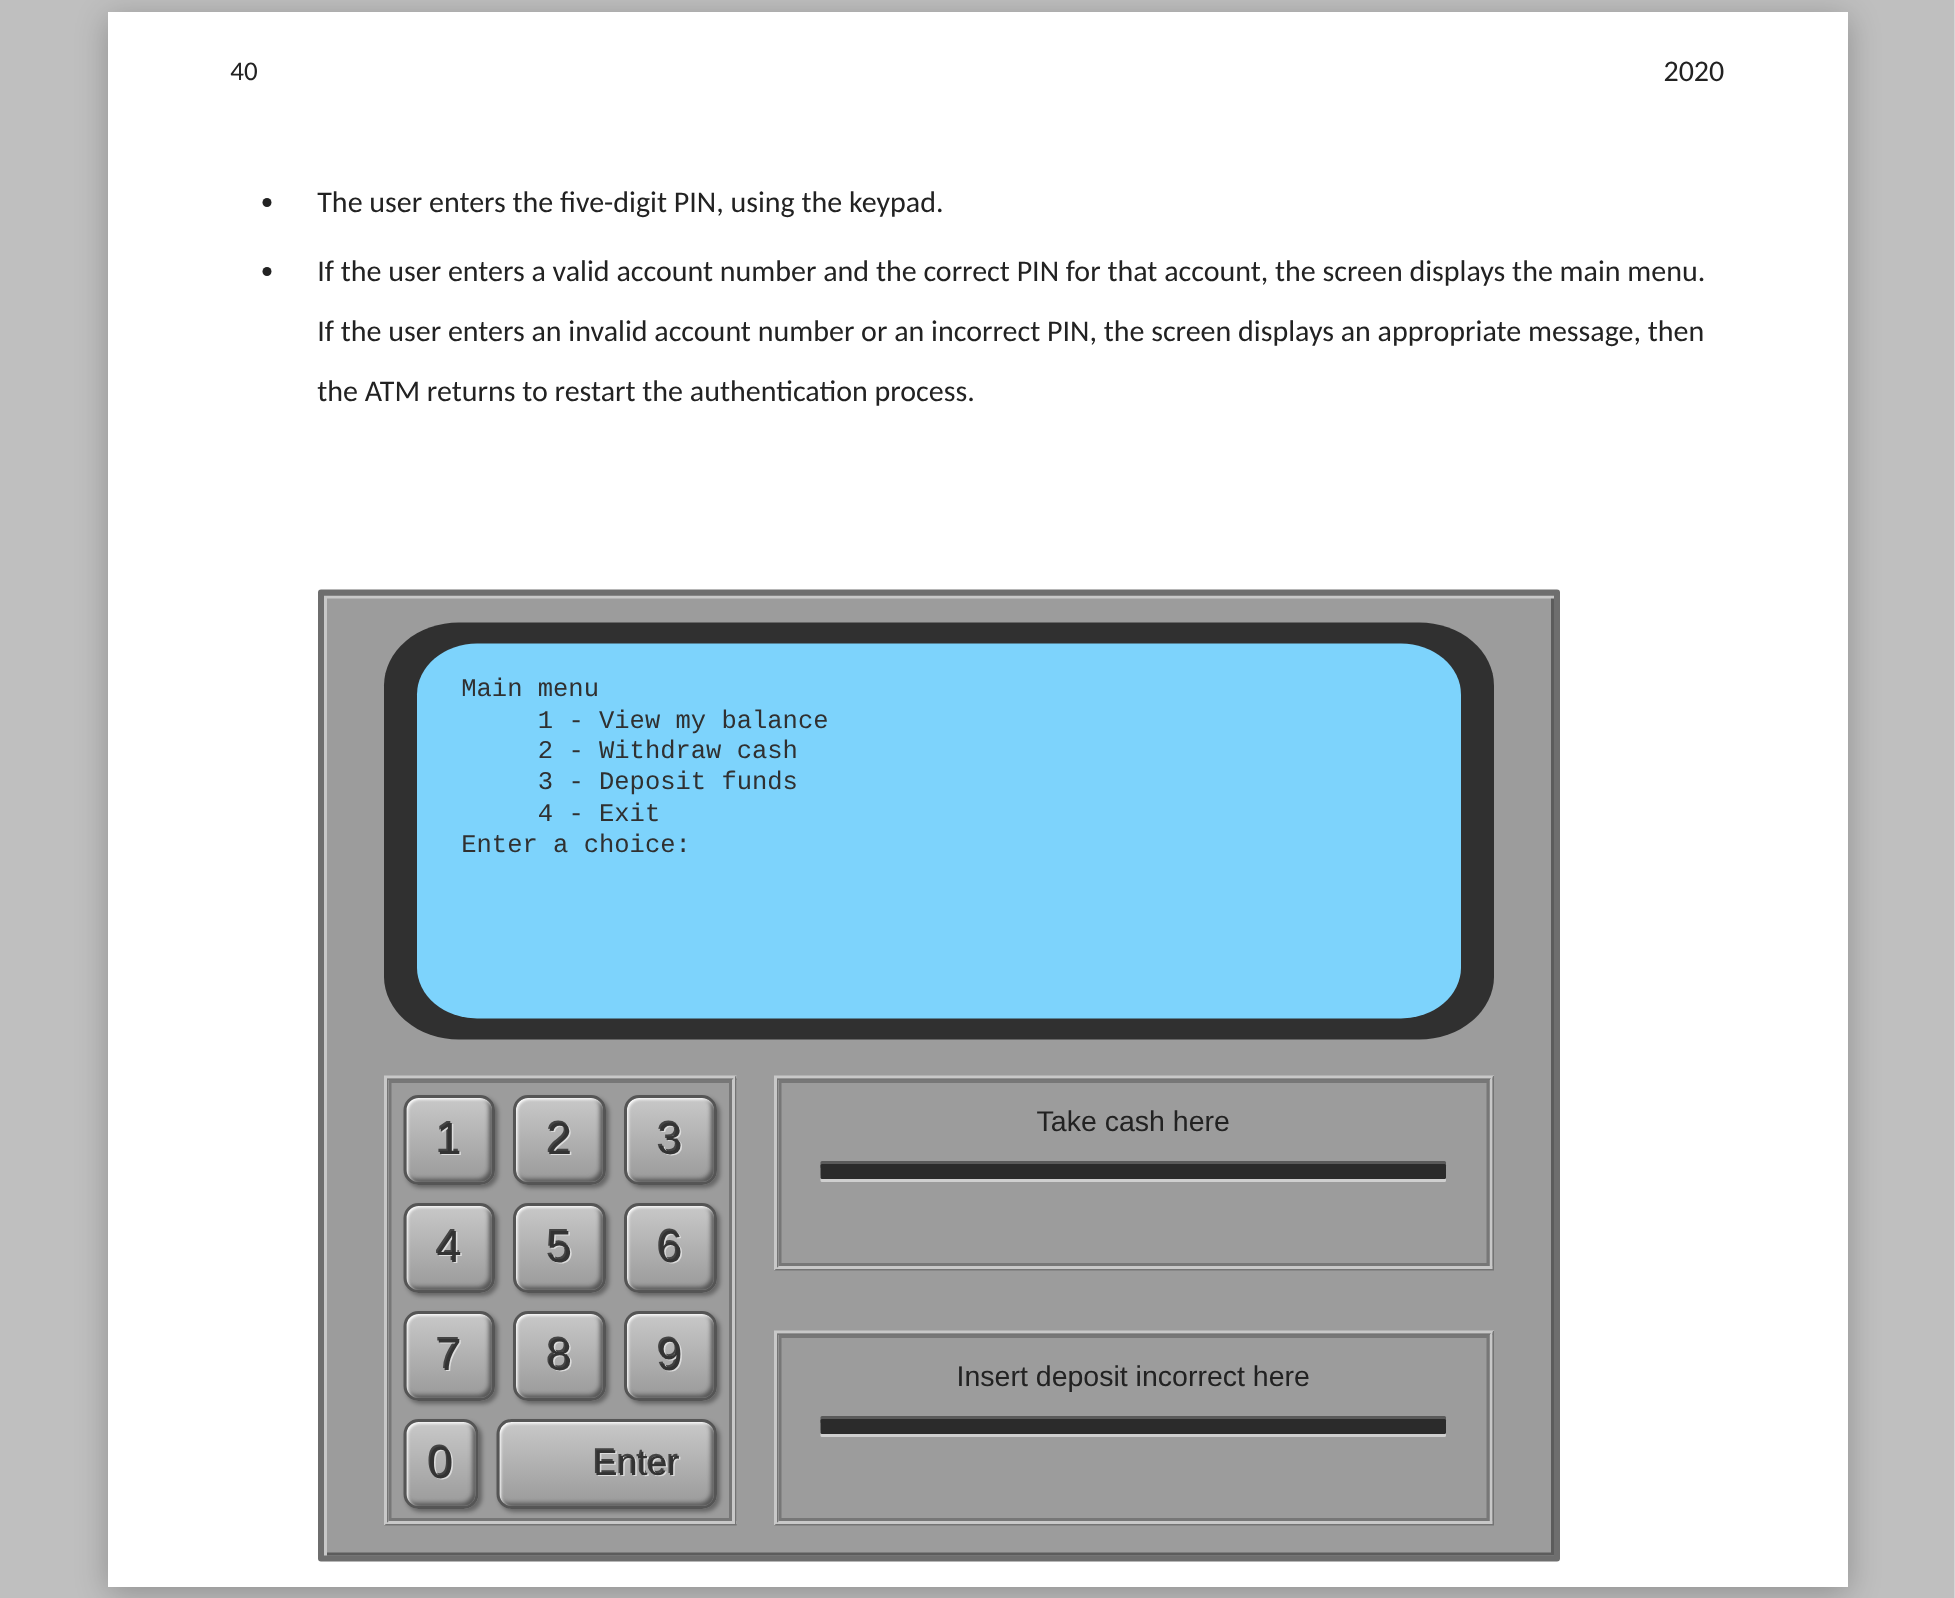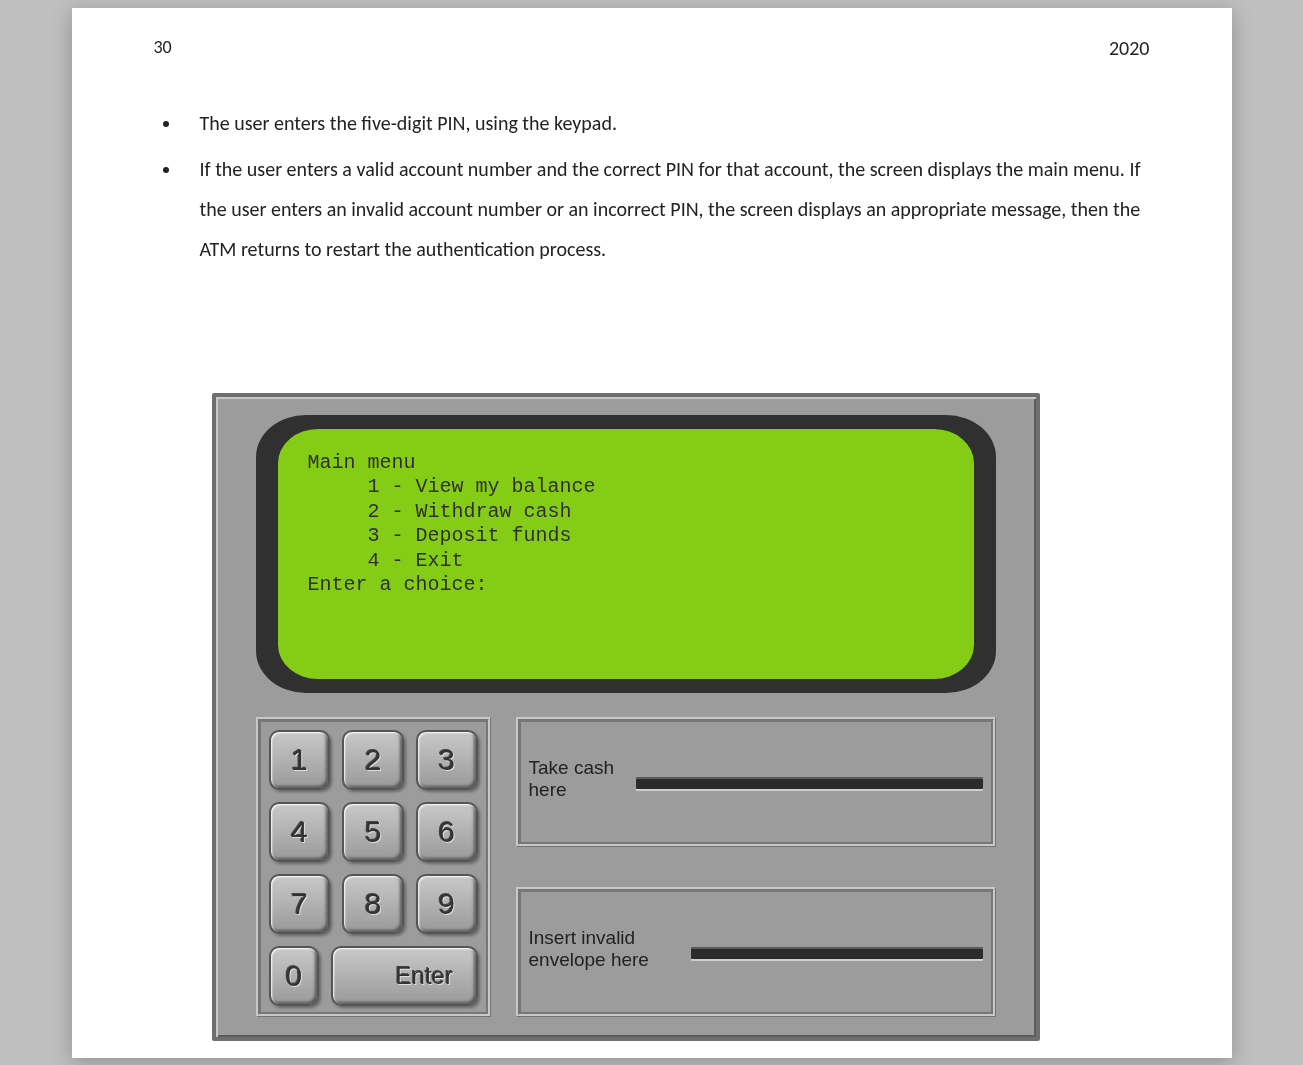--- a/index.html
+++ b/index.html
@@ -37,21 +37,21 @@
     font-size: 20px;
   }
   .body-text {
     position: absolute;
     top: 95px;
     left: 82px;
     right: 82px;
   }
   ul.bullets {
     list-style: disc;
-    margin: 0;
+    margin: 12px;
     padding-left: 28px;
   }
   ul.bullets li {
     font-size: 20px;
     line-height: 2.0;
     padding-left: 18px;
     margin-bottom: 6px;
   }
   
   .atm-outer {
@@ -74,26 +74,26 @@
     right: 40px;
     height: 278px;
     background: #303030;
     border-radius: 50px / 42px;
     padding: 14px 22px;
     box-sizing: border-box;
   }
   .screen {
     width: 100%;
     height: 100%;
-    background: #84cc16;
+    background: #7dd3fc;
     border-radius: 40px / 34px;
     padding: 22px 30px;
     box-sizing: border-box;
     font-family: "Lucida Console", "Courier New", monospace;
-    font-size: 20px;
+    font-size: 17px;
     color: #303030;
     line-height: 1.22;
     white-space: pre;
   }
   .keypad-panel {
     position: absolute;
     left: 40px;
     top: 320px;
     width: 235px;
     height: 300px;
@@ -136,21 +136,21 @@
   }
   .slot-panel {
     position: absolute;
     right: 40px;
     width: 480px;
     background: #9c9c9c;
     border: 3px ridge #c8c8c8;
     box-shadow: inset 0 0 0 2px #777;
     box-sizing: border-box;
     display: flex;
-    flex-direction: row;
+    flex-direction: column;
     align-items: center;
     justify-content: flex-start;
     padding: 12px 10px 8px 10px;
     font-family: Arial, Helvetica, sans-serif;
     font-size: 19px;
     color: #222;
   }
   .slot-cash {
     top: 320px;
     height: 130px;
@@ -170,21 +170,21 @@
     border-radius: 1px;
     box-shadow: 0 2px 0 #cfcfcf, 0 -2px 0 #5a5a5a;
   }
 </style>
 </head>
 <body>
 
 <div class="wrap">
   <div class="page">
 
-    <div class="header-left">30</div>
+    <div class="header-left">40</div>
     <div class="header-right">2020</div>
 
     <div class="body-text">
       <ul class="bullets">
         <li>The user enters the five-digit PIN, using the keypad.</li>
         <li>If the user enters a valid account number and the correct PIN for that account, the screen displays the main menu. If the user enters an invalid account number or an incorrect PIN, the screen displays an appropriate message, then the ATM returns to restart the authentication process.</li>
       </ul>
     </div>
 
     <div class="atm-outer">
@@ -219,20 +219,20 @@
           <div class="key key-wide">Enter</div>
         </div>
       </div>
 
       <div class="slot-panel slot-cash">
         <div class="slot-label">Take cash here</div>
         <div class="slot-slit"></div>
       </div>
 
       <div class="slot-panel slot-deposit">
-        <div class="slot-label">Insert invalid envelope here</div>
+        <div class="slot-label">Insert deposit incorrect here</div>
         <div class="slot-slit"></div>
       </div>
 
     </div>
 
   </div>
 </div>
 
 </body></html>

